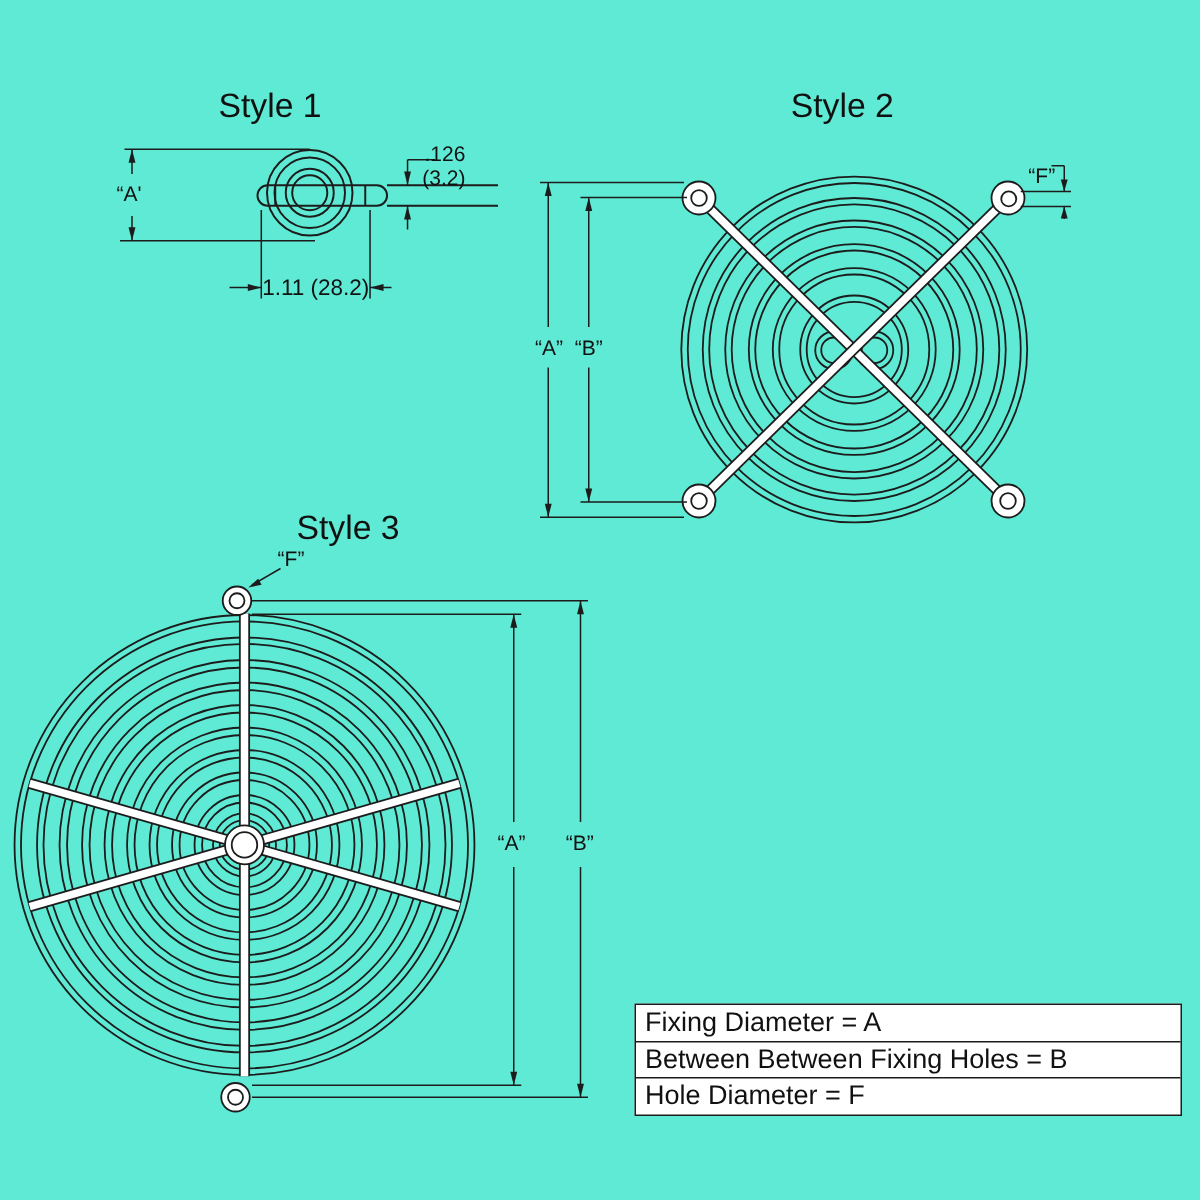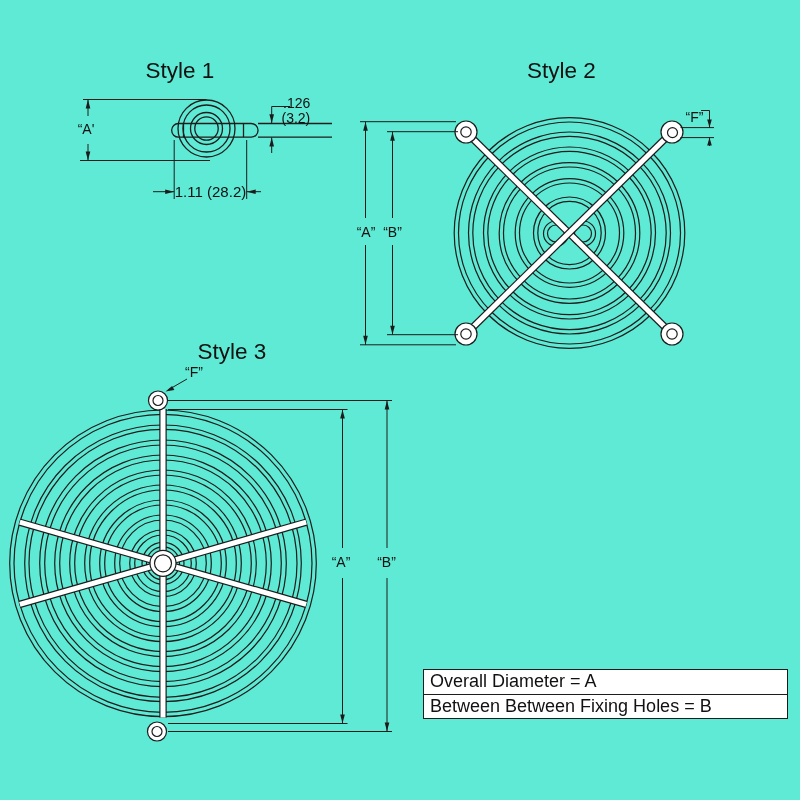--- a/index.html
+++ b/index.html
@@ -190,17 +190,18 @@
 
   <text class="t-title" x="232" y="359" text-anchor="middle">Style 3</text>
   <text class="t-dim" x="194" y="377" text-anchor="middle">“F”</text>
   <text class="t-dim" x="341" y="566.5" text-anchor="middle">“A”</text>
   <text class="t-dim" x="386.5" y="566.5" text-anchor="middle">“B”</text>
 
 </svg>
 
 
 <div class="legend">
-  <div class="legend-row">Overall Diameter = A</div>
+  <div class="legend-row">Fixing Diameter = A</div>
   <div class="legend-row">Between Between Fixing Holes = B</div>
+  <div class="legend-row">Hole Diameter = F</div>
 </div>
 
 </div>
 
 </body></html>

